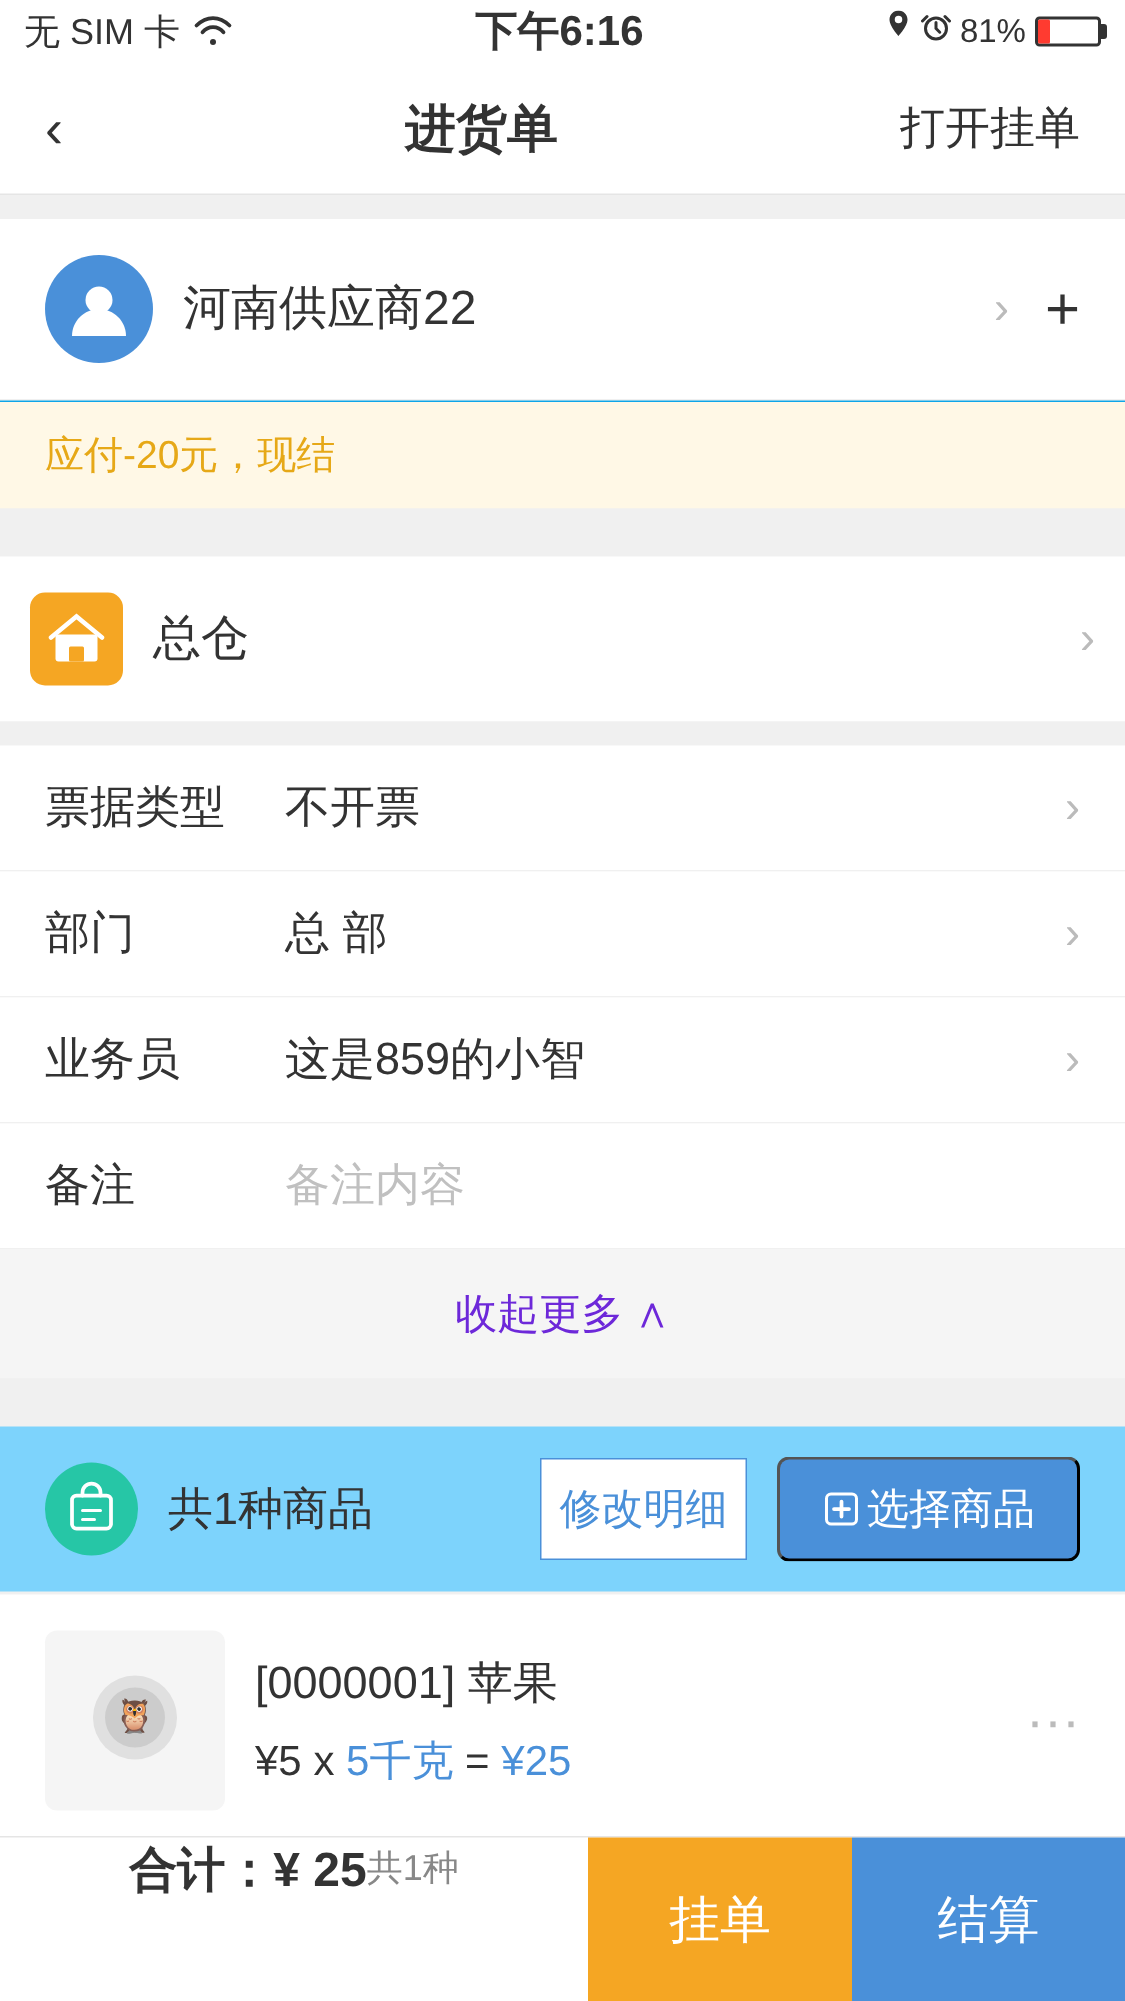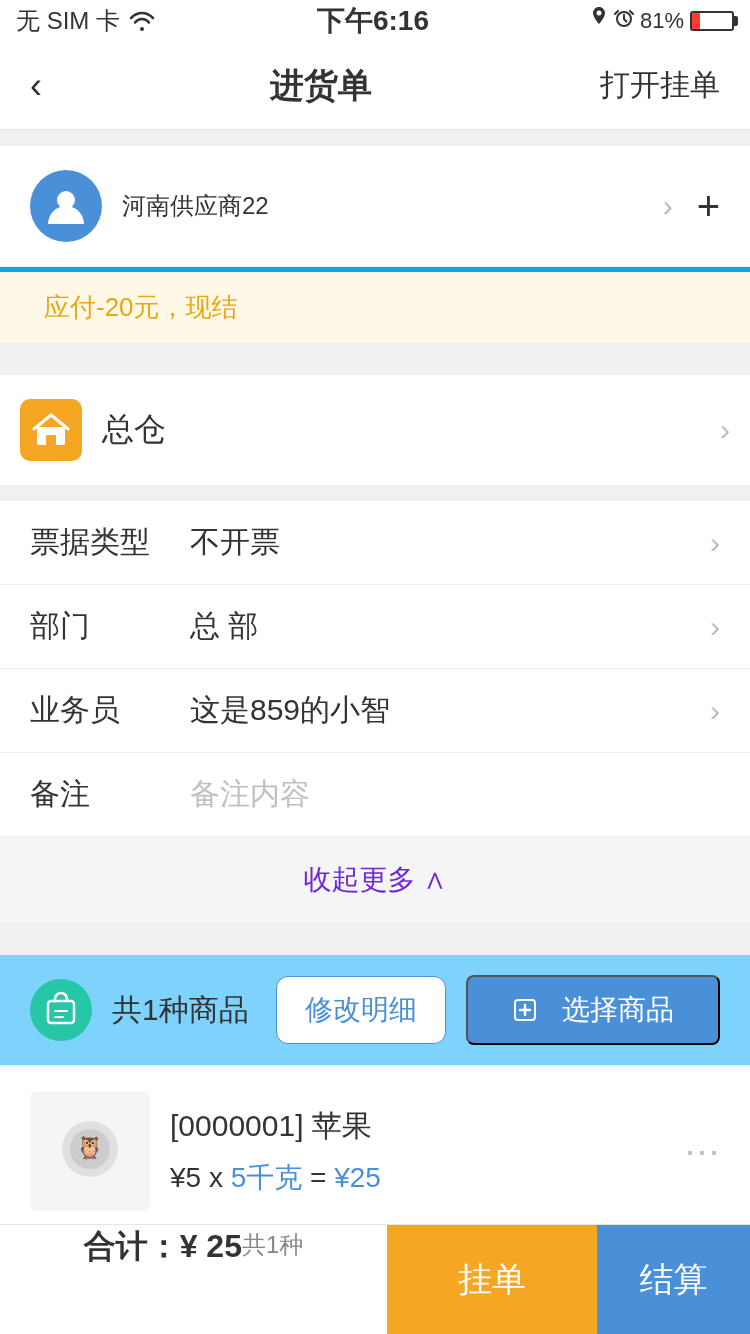--- a/index.html
+++ b/index.html
@@ -94,38 +94,38 @@
       background: #4a90d9;
       display: flex;
       align-items: center;
       justify-content: center;
       margin-right: 20px;
       flex-shrink: 0;
     }
     .supplier-avatar svg { width: 44px; height: 44px; fill: #fff; }
     .supplier-name {
       flex: 1;
-      font-size: 24px;
+      font-size: 32px;
       color: #333;
     }
     .supplier-actions {
       display: flex;
       align-items: center;
       gap: 24px;
     }
     .chevron { color: #bbb; font-size: 30px; }
     .plus-btn { color: #333; font-size: 40px; font-weight: 300; }
 
     
     .notice-bar {
       background: #fff8e6;
-      padding: 18px 44px;
+      padding: 18px 30px;
       font-size: 26px;
       color: #e6a817;
-      border-top: 5px solid #0ea5e9;
+      border-top: 1px solid #0ea5e9;
     }
 
     
     .warehouse-row {
       display: flex;
       align-items: center;
       padding: 24px 20px;
       background: #fff;
       margin-top: 16px;
     }
@@ -205,35 +205,35 @@
     }
     .products-count {
       flex: 1;
       font-size: 30px;
       color: #333;
     }
     .btn-outline {
       border: 1.5px solid #4a90d9;
       color: #4a90d9;
       background: #fff;
-      padding: 14px 28px;
-      border-radius: 12px;
+      padding: 14px 12px;
+      border-radius: 0;
       font-size: 28px;
       cursor: pointer;
     }
     .btn-primary {
       background: #4a90d9;
       color: #fff;
-      padding: 14px 44px;
+      padding: 14px 28px;
       border-radius: 8px;
       font-size: 28px;
       cursor: pointer;
       display: flex;
       align-items: center;
-      gap: 24px;
+      gap: 4px;
     }
 
     
     .product-card {
       background: #fff;
       display: flex;
       align-items: center;
       padding: 24px 30px;
       gap: 20px;
       margin-top: 2px;
@@ -274,32 +274,32 @@
       font-size: 32px;
       color: #333;
       font-weight: 600;
     }
     .total-count {
       font-size: 24px;
       color: #888;
       margin-top: 4px;
     }
     .btn-pending {
-      width: 210px;
+      width: 176px;
       background: #f5a623;
       color: #fff;
       font-size: 34px;
       font-weight: 500;
       display: flex;
       align-items: center;
       justify-content: center;
       cursor: pointer;
     }
     .btn-checkout {
-      width: 153px;
+      width: 182px;
       background: #4a90d9;
       color: #fff;
       font-size: 34px;
       font-weight: 500;
       display: flex;
       align-items: center;
       justify-content: center;
       cursor: pointer;
     }
 

